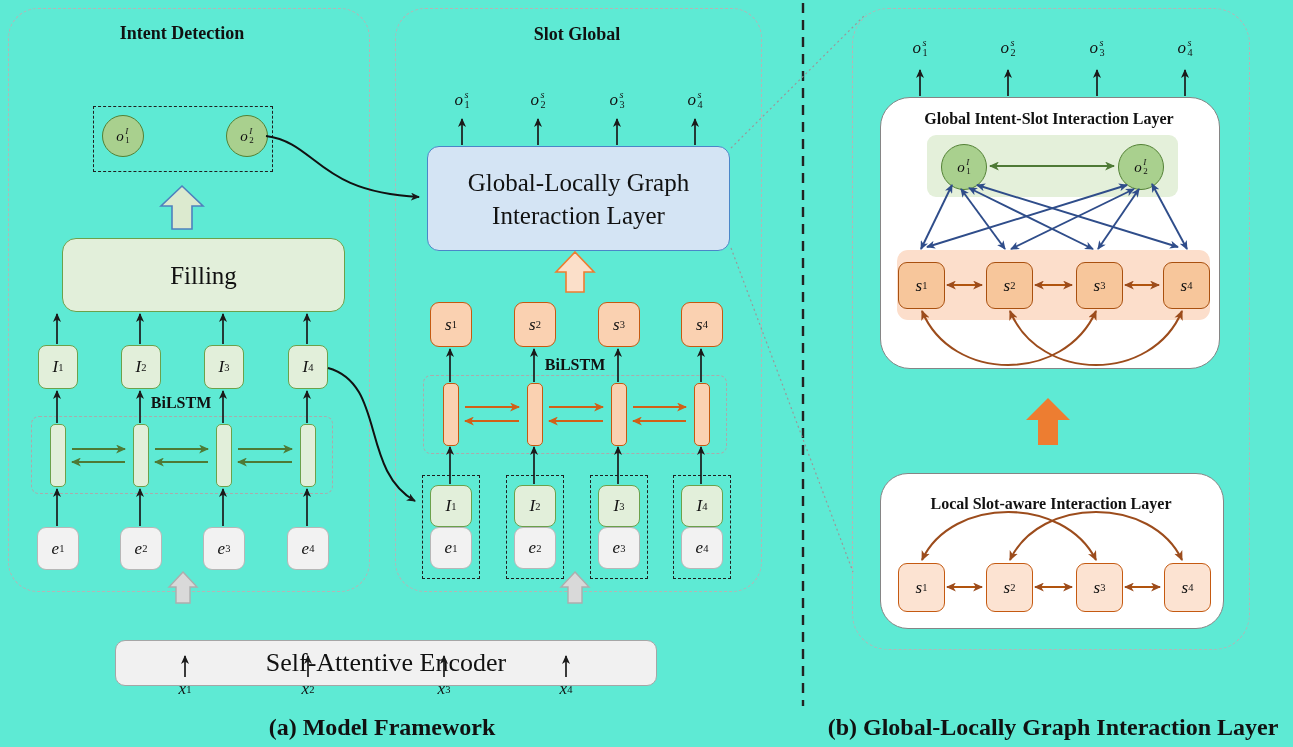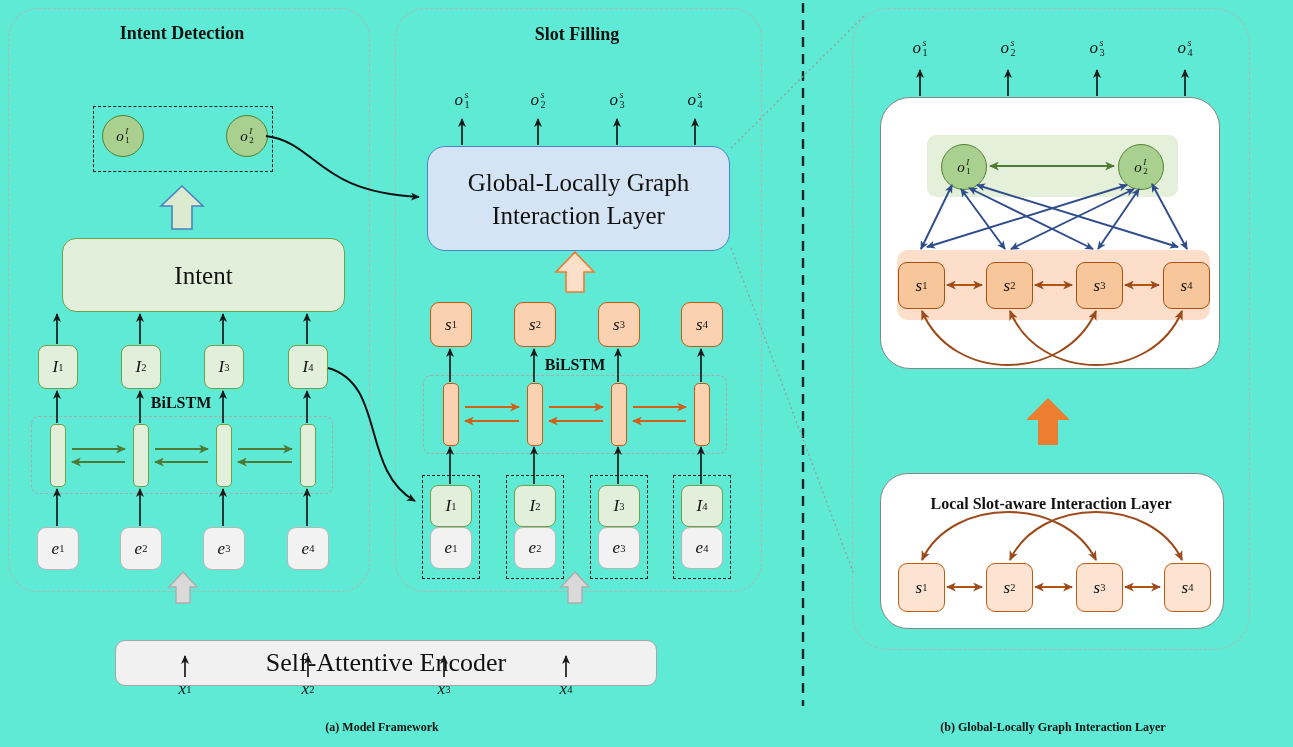--- a/index.html
+++ b/index.html
@@ -15,34 +15,34 @@
   .graydash { border:1.4px dashed #ababab; border-radius:8px; }
   .blackdash { border:1.6px dashed #1f1f1f; }
   
   .gbox { background:#e2efda; border:1.4px solid #6ba14b; border-radius:8px; }
   .ebox { background:#f2f2f2; border:1.4px solid #b7b7b7; border-radius:9px; }
   .sbox { background:#fad1b1; border:1.5px solid #c55a11; border-radius:9px; }
   .sboxDeep { background:#f7c69b; border:1.6px solid #a9500f; border-radius:9px; }
   .sboxLight { background:#fce3d2; border:1.5px solid #c55a11; border-radius:9px; }
   .bar-g { background:#e2efda; border:1.4px solid #6ba14b; border-radius:5px; }
   .bar-o { background:#fad1b1; border:1.4px solid #c55a11; border-radius:5px; }
-  .bluebox { background:#d4e4f4; border:1.7px solid #4a86c8; border-radius:18px; }
+  .bluebox { background:#d4e4f4; border:1.7px solid #4a86c8; border-radius:12px; }
   .solidbox { background:#ffffff; border:1.5px solid #858585; border-radius:30px; }
   .band-green { background:#e4f0da; border-radius:9px; }
   .band-orange { background:#fcdecb; border-radius:11px; }
   .encoder { background:#f1f1f1; border:1.4px solid #a6a6a6; border-radius:10px; }
   .node { background:#a9d08e; border:1.5px solid #538135; border-radius:50%; }
   
   .center { display:flex; align-items:center; justify-content:center; text-align:center; }
   .col { flex-direction:column; }
   .ptitle { font-weight:bold; font-size:18px; }
   .ititle { font-weight:bold; font-size:16px; }
   .bilstm { font-weight:bold; font-size:16px;text-align:right; }
   .bigtext { font-size:25px; line-height:1.32; }
-  .caption { font-weight:bold; font-size:12px; }
+  .caption { font-weight:bold; font-size:24px; }
   .sym { font-style:italic; font-size:17px; }
   .sym sub { font-size:0.62em; font-style:normal; }
   .stk { display:inline-flex; flex-direction:column; align-items:flex-start; font-size:0.60em; line-height:1.02; margin-left:1.5px; }
   .stk .sp { font-style:italic; }
   .stk .sb { font-style:normal; }
   svg.overlay { position:absolute; left:0; top:0; z-index:6; pointer-events:none; }
 </style>
 </head>
 <body>
 
@@ -61,21 +61,21 @@
   </div>
   <div class="abs node center sym" style="left:226px; top:115px; width:40px; height:40px; font-size:15px;">
     <span>o</span>
       <span class="stk">
         <span class="sp">I</span>
         <span class="sb">2</span>
       </span>
   </div>
 
   <div class="abs gbox center col bigtext" style="left:62px; top:238px; width:281px; height:72px; border-radius:14px;">
-    <span>Intent</span>
+    <span>Filling</span>
   </div>
 
   <div class="abs gbox center sym" style="left:38px;  top:345px; width:38px; height:42px;">
       <span>I</span>
       <sub>1</sub>
     </div>
   <div class="abs gbox center sym" style="left:121px; top:345px; width:38px; height:42px;">
       <span>I</span>
       <sub>2</sub>
     </div>
@@ -106,21 +106,21 @@
   <div class="abs ebox center sym" style="left:203px; top:527px; width:40px; height:41px;">
       <span>e</span>
       <sub>3</sub>
     </div>
   <div class="abs ebox center sym" style="left:287px; top:527px; width:40px; height:41px;">
       <span>e</span>
       <sub>4</sub>
     </div>
 
   <div class="abs panel" style="left:395px; top:8px; width:365px; height:582px;"></div>
-  <div class="abs ptitle center" style="left:437px; top:22px; width:280px; height:24px;">Slot Filling</div>
+  <div class="abs ptitle center" style="left:437px; top:22px; width:280px; height:24px;">Slot Global</div>
 
   <div class="abs sym center" style="left:447px; top:86px; width:30px; height:28px;">
       <span>o</span>
       <span class="stk">
         <span class="sp">s</span>
         <span class="sb">1</span>
       </span>
     </div>
   <div class="abs sym center" style="left:523px; top:86px; width:30px; height:28px;">
       <span>o</span>
@@ -258,20 +258,21 @@
     </div>
   <div class="abs sym center" style="left:1170px; top:34px; width:30px; height:28px;">
       <span>o</span>
       <span class="stk">
         <span class="sp">s</span>
         <span class="sb">4</span>
       </span>
     </div>
 
   <div class="abs solidbox" style="left:880px; top:97px; width:338px; height:270px;"></div>
+  <div class="abs ititle center" style="left:890px; top:108px; width:318px; height:22px;">Global Intent-Slot Interaction Layer</div>
 
   <div class="abs band-green" style="left:927px; top:135px; width:251px; height:62px;"></div>
   <div class="abs node center sym" style="left:941px;  top:144px; width:44px; height:44px; font-size:15px;">
       <span>o</span>
       <span class="stk">
         <span class="sp">I</span>
         <span class="sb">1</span>
       </span>
     </div>
   <div class="abs node center sym" style="left:1118px; top:144px; width:44px; height:44px; font-size:15px;">

